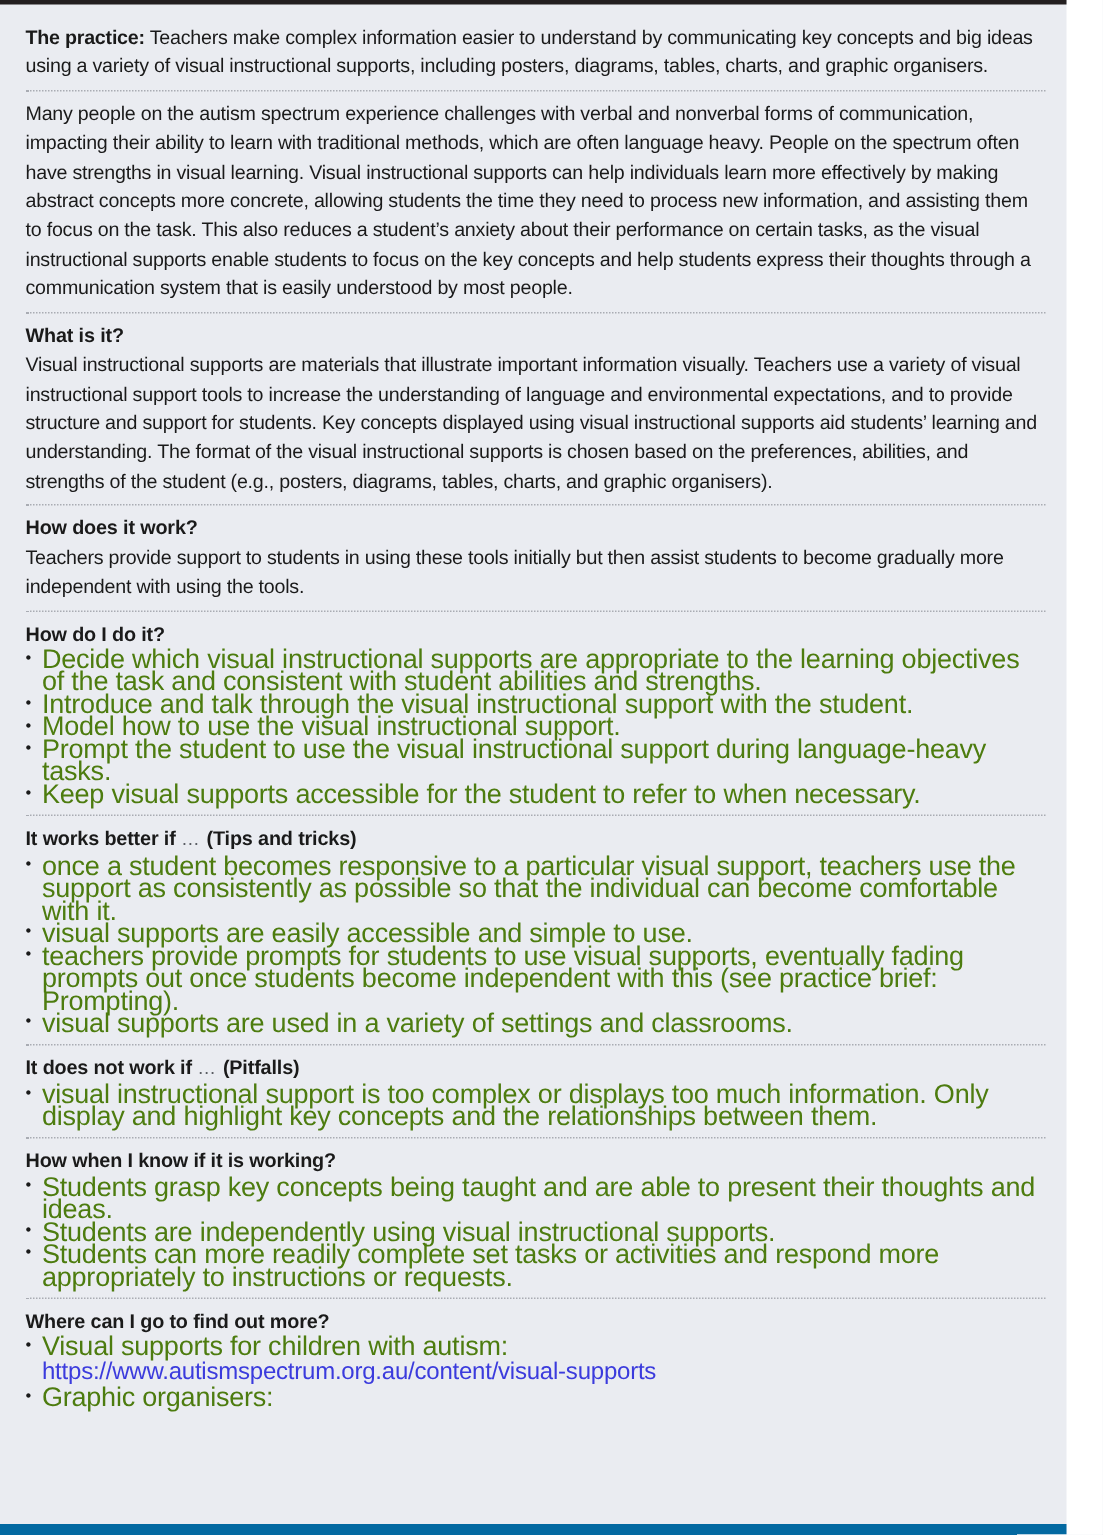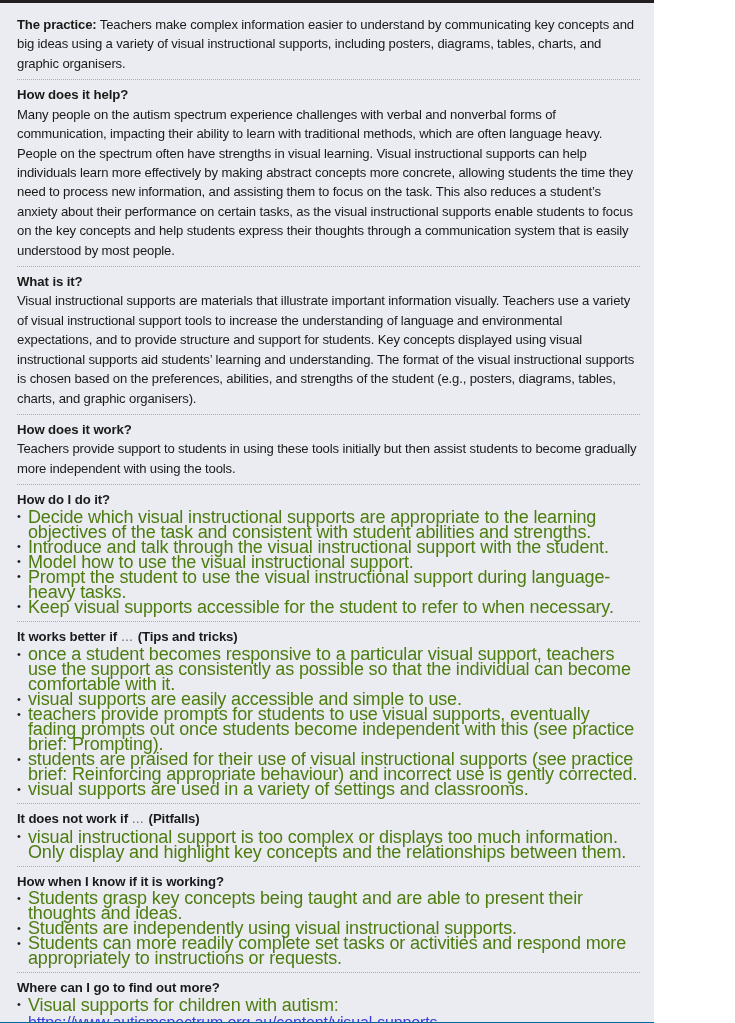--- a/index.html
+++ b/index.html
@@ -5,26 +5,26 @@
   html, body {
     margin: 0;
     padding: 0;
     background: #ffffff;
   }
   body {
     font-family: "Liberation Sans", sans-serif;
   }
   #page {
     position: relative;
-    width: 654px;
+    width: 711px;
     height: 1023px;
     box-sizing: border-box;
     background: #eaecf1;
     border-top: 3px solid #231f20;
-    border-bottom: 1px solid #0369a1;
+    border-bottom: 7px solid #0369a1;
     overflow: hidden;
   }
   .inner {
     padding: 7px 14px 0 17px;
   }
   .section {
     padding: 5px 0 6px 0;
     border-bottom: 1px dotted #a9acb3;
   }
   .section:last-child {
@@ -91,21 +91,20 @@
 <body>
 
 <div id="page">
   <div class="inner">
 
     <div class="section">
       <p class="body"><b>The practice:</b><span> Teachers make complex information easier to understand by communicating key concepts and big ideas using a variety of visual instructional supports, including posters, diagrams, tables, charts, and graphic organisers.</span></p>
     </div>
 
     <div class="section">
-      <div class="heading">How does it help?</div>
       <p class="body">Many people on the autism spectrum experience challenges with verbal and nonverbal forms of communication, impacting their ability to learn with traditional methods, which are often language heavy. People on the spectrum often have strengths in visual learning. Visual instructional supports can help individuals learn more effectively by making abstract concepts more concrete, allowing students the time they need to process new information, and assisting them to focus on the task. This also reduces a student’s anxiety about their performance on certain tasks, as the visual instructional supports enable students to focus on the key concepts and help students express their thoughts through a communication system that is easily understood by most people.</p>
     </div>
 
     <div class="section">
       <div class="heading">What is it?</div>
       <p class="body">Visual instructional supports are materials that illustrate important information visually. Teachers use a variety of visual instructional support tools to increase the understanding of language and environmental expectations, and to provide structure and support for students. Key concepts displayed using visual instructional supports aid students’ learning and understanding. The format of the visual instructional supports is chosen based on the preferences, abilities, and strengths of the student (e.g., posters, diagrams, tables, charts, and graphic organisers).</p>
     </div>
 
     <div class="section">
       <div class="heading">How does it work?</div>
@@ -122,21 +121,20 @@
         <li>Keep visual supports accessible for the student to refer to when necessary.</li>
       </ul>
     </div>
 
     <div class="section">
       <div class="heading"><span>It works better if</span> <span class="ellipsis">…</span> <span class="paren">(Tips and tricks)</span></div>
       <ul class="bullets">
         <li>once a student becomes responsive to a particular visual support, teachers use the support as consistently as possible so that the individual can become comfortable with it.</li>
         <li>visual supports are easily accessible and simple to use.</li>
         <li>teachers provide prompts for students to use visual supports, eventually fading prompts out once students become independent with this (see practice brief: Prompting).</li>
-        <li>students are praised for their use of visual instructional supports (see practice brief: Reinforcing appropriate behaviour) and incorrect use is gently corrected.</li>
         <li>visual supports are used in a variety of settings and classrooms.</li>
       </ul>
     </div>
 
     <div class="section">
       <div class="heading"><span>It does not work if</span> <span class="ellipsis">…</span> <span class="paren">(Pitfalls)</span></div>
       <ul class="bullets">
         <li>visual instructional support is too complex or displays too much information. Only display and highlight key concepts and the relationships between them.</li>
       </ul>
     </div>

